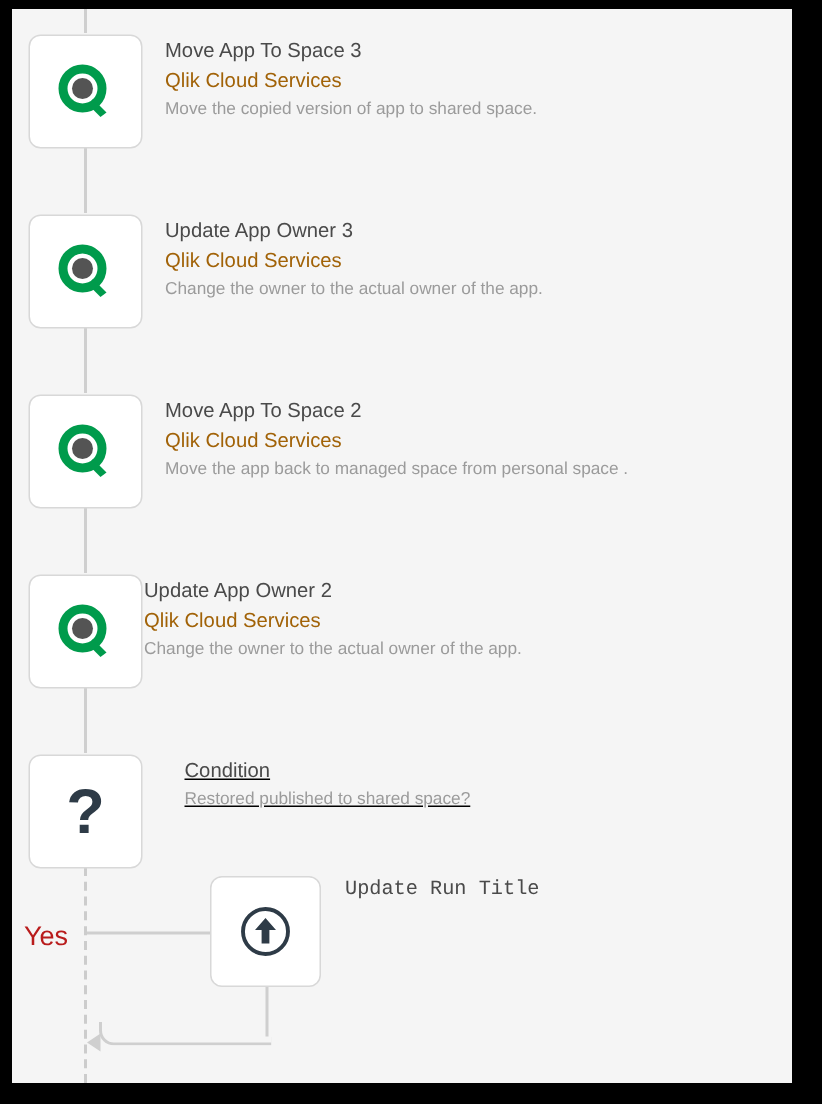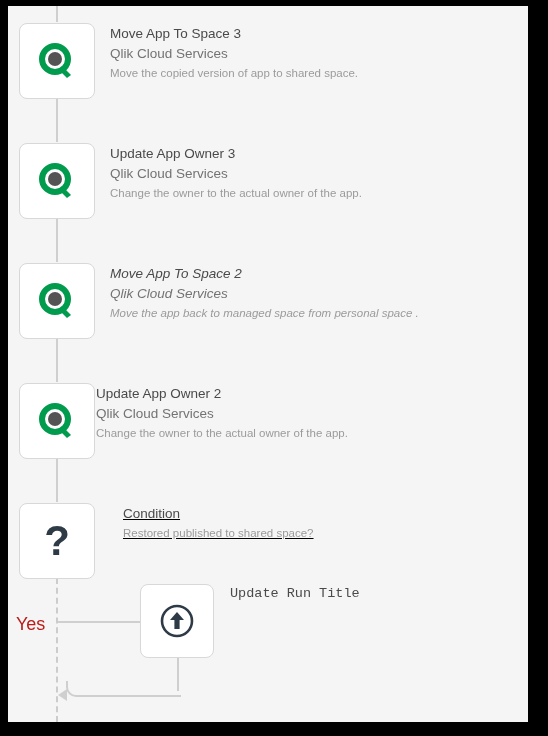--- a/index.html
+++ b/index.html
@@ -101,21 +101,21 @@
     z-index: 2;
   }
   .label .title {
     font-size: 13.5px;
     color: #4a4a4a;
     line-height: 20px;
     white-space: nowrap;
   }
   .label .subtitle {
     font-size: 13.5px;
-    color: #737373;
+    color: #a16207;
     line-height: 20px;
     white-space: nowrap;
   }
   .label .desc {
     font-size: 11.5px;
     color: #9b9b9b;
     line-height: 18px;
     white-space: nowrap;
   }
 
@@ -186,21 +186,21 @@
       <div class="desc">Change the owner to the actual owner of the app.</div>
     </div>
 
     <div class="node" style="left:11px; top:257px;">
       <svg width="40" height="40" viewBox="0 0 40 40">
         <circle cx="18" cy="18" r="13" fill="none" stroke="#009b4c" stroke-width="6"></circle>
         <circle cx="18" cy="18" r="7" fill="#545454"></circle>
         <path d="M25 25 L34 34 L30 37 L22 29 Z" fill="#009b4c"></path>
       </svg>
     </div>
-    <div class="label" style="left:102px; top:258px;font-style:italic;">
+    <div class="label" style="left:102px; top:258px;">
       <div class="title">Move App To Space 2</div>
       <div class="subtitle">Qlik Cloud Services</div>
       <div class="desc">Move the app back to managed space from personal space .</div>
     </div>
 
     <div class="node" style="left:11px; top:377px;">
       <svg width="40" height="40" viewBox="0 0 40 40">
         <circle cx="18" cy="18" r="13" fill="none" stroke="#009b4c" stroke-width="6"></circle>
         <circle cx="18" cy="18" r="7" fill="#545454"></circle>
         <path d="M25 25 L34 34 L30 37 L22 29 Z" fill="#009b4c"></path>

